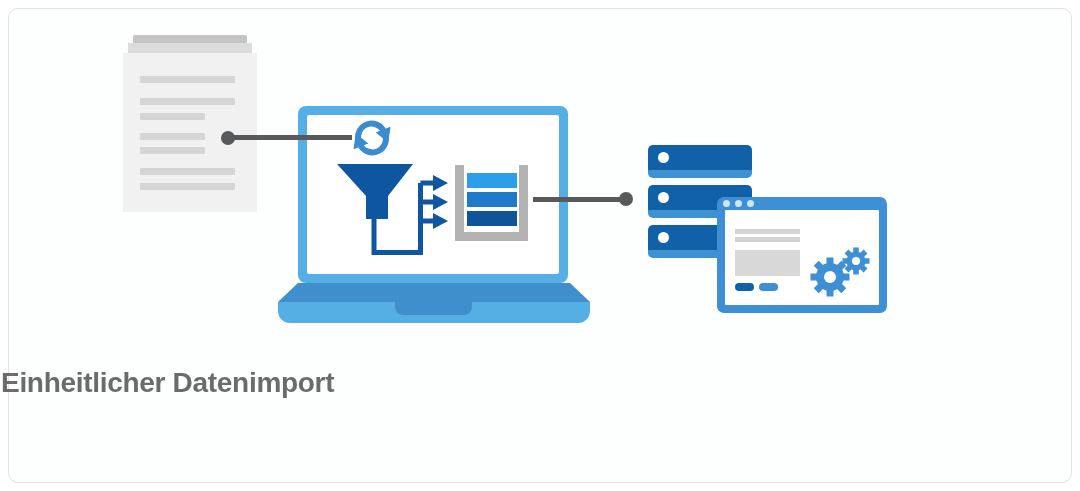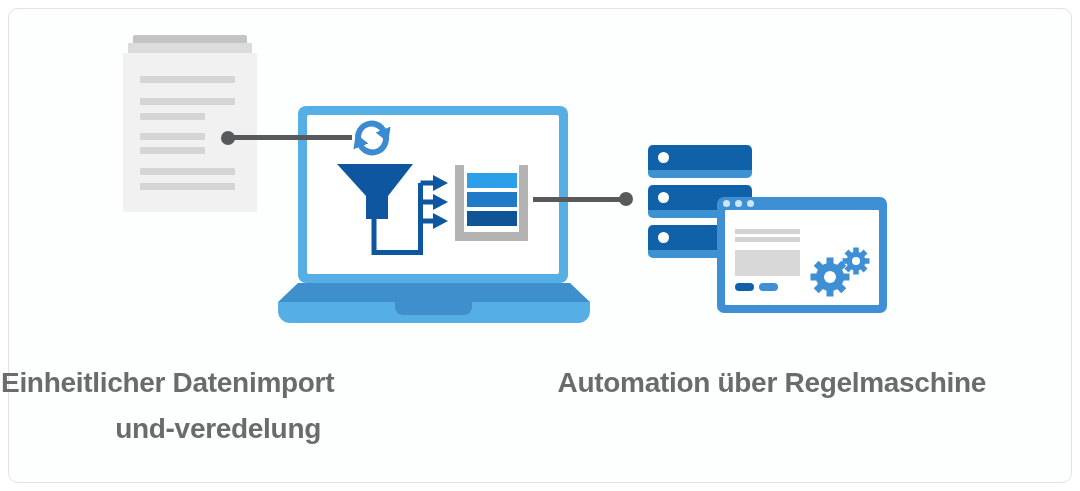--- a/index.html
+++ b/index.html
@@ -62,21 +62,21 @@
   .bc-btn1{left:10px;background:var(--server-body-blue);}
   .bc-btn2{left:34px;background:var(--browser-blue);}
 
   
   .fill-dark{fill:var(--dark-blue);} .stroke-dark{stroke:var(--dark-blue);}
   .fill-sync{fill:var(--sync-blue);} .stroke-sync{stroke:var(--sync-blue);}
   .fill-gear{fill:var(--browser-blue);}
 
   
   .caption{top:360px;color:var(--text-gray);font-size:28px;font-weight:600;
-           line-height:46px;text-align:right;letter-spacing:-0.3px;white-space:nowrap;}
+           line-height:46px;text-align:left;letter-spacing:-0.3px;white-space:nowrap;}
   .caption-left{left:1px;width:320px;}
   .caption-right{left:536px;width:450px;}
 </style>
 </head>
 <body>
 
 <div class="canvas">
 
   <div class="abs frame"></div>
 
@@ -191,19 +191,17 @@
             <circle r="9.5"></circle>
           </g>
           <circle r="4" fill="#ffffff"></circle>
         </g>
       </svg>
     </div>
   </div>
 
   <div class="abs caption caption-left">
     <div>Einheitlicher Datenimport</div>
-    <div>und-veredelung</div>
   </div>
   <div class="abs caption caption-right">
-    <div>Automation über Regelmaschine</div>
   </div>
 
 </div>
 
 </body></html>

